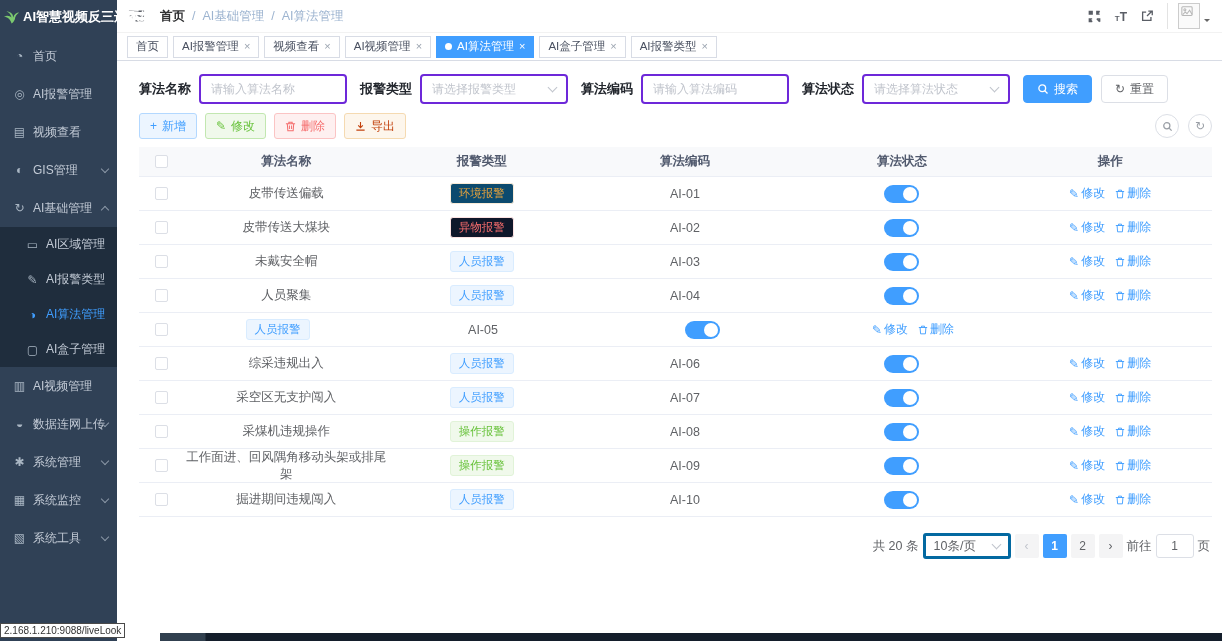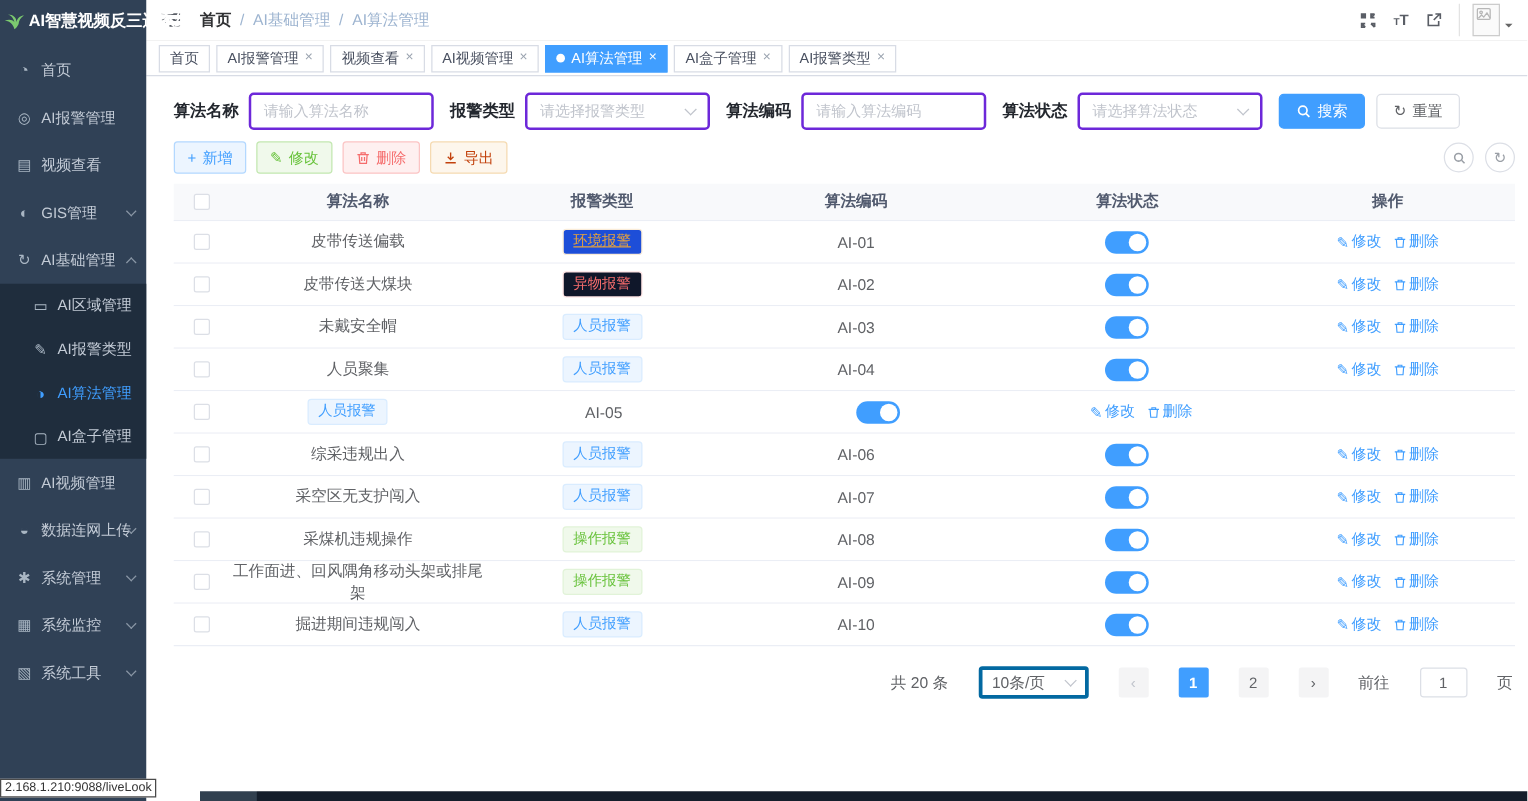--- a/index.html
+++ b/index.html
@@ -66,32 +66,32 @@
   .cbtn { width:24px; height:24px; border-radius:50%; border:1px solid #dcdfe6; background:#fff; color:#9a9fa6; display:flex; align-items:center; justify-content:center; cursor:pointer; font-size:12px; }
 
   
   .table { margin:8px 10px 0 10px; font-size:12.5px; }
   .thead { display:flex; align-items:center; background:#f8f9fb; height:30px; font-weight:bold; color:#515a6e; border-bottom:1px solid #ebeef5; }
   .trow { display:flex; align-items:center; height:34px; border-bottom:1px solid #ebeef5; background:#fff; }
   .c { text-align:center; display:flex; align-items:center; justify-content:center; }
   .c1{width:45px}.c2{width:208px}.c3{width:187px}.c4{width:224px}.c5{width:215px}.c6{width:206px}
   .cb { width:13px; height:13px; border:1px solid #dcdfe6; border-radius:2px; background:#fff; cursor:pointer; }
   .tag { display:inline-block; padding:2.5px 8px; font-size:11.5px; border-radius:3px; border:1px solid; line-height:1.3; }
-  .tag.warning { background:#1d4ed8; color:#e6a23c; border-color:#faecd8;text-decoration:underline; }
+  .tag.warning { background:#0c4a6e; color:#e6a23c; border-color:#faecd8; }
   .tag.danger  { background:#0f172a; color:#f56c6c; border-color:#fde2e2; }
   .tag.primary { background:#ecf5ff; color:#409eff; border-color:#d9ecff; }
   .tag.success { background:#f0f9eb; color:#67c23a; border-color:#e1f3d8; }
   .switch { width:35px; height:18px; border-radius:9px; background:#409eff; position:relative; cursor:pointer; display:inline-block; }
   .switch .knob { position:absolute; right:2px; top:2px; width:14px; height:14px; border-radius:50%; background:#fff; }
   .ops { gap:10px; }
   .oplink { color:#409eff; font-size:12px; cursor:pointer; display:inline-flex; align-items:center; gap:2px; text-decoration:none; }
   .oplink svg { display:block; }
 
   
-  .pager { display:flex; align-items:center; justify-content:flex-end; gap:24px; padding:16px 12px 0 0; font-size:12.5px; color:#606266; }
+  .pager { display:flex; align-items:center; justify-content:flex-end; gap:4px; padding:16px 12px 0 0; font-size:12.5px; color:#606266; }
   .psize { width:88px; height:26px; border:3px solid #0369a1; border-radius:3px; display:flex; align-items:center; justify-content:space-between; padding:0 8px; cursor:pointer; color:#606266; }
   .pbtn { min-width:24px; height:24px; border-radius:2px; background:#f4f4f5; color:#606266; display:flex; align-items:center; justify-content:center; font-size:12px; cursor:pointer; }
   .pbtn.disabled { color:#c0c4cc; }
   .pbtn.on { background:#409eff; color:#fff; font-weight:bold; }
   .goto-input { width:38px; height:24px; border:1px solid #dcdfe6; border-radius:3px; text-align:center; font-size:12px; color:#606266; }
 
   
   .status-tip { position:absolute; left:0; bottom:3px; background:#fff; border:1px solid #4a4a4a; color:#333; font-size:10px; padding:1px 3px; z-index:9; white-space:nowrap; }
   .bottom-bar { position:absolute; left:160px; right:0; bottom:0; height:8px; background:linear-gradient(to right,#31404f 0px,#31404f 45px,#141e2b 46px); z-index:8; }
 </style>

